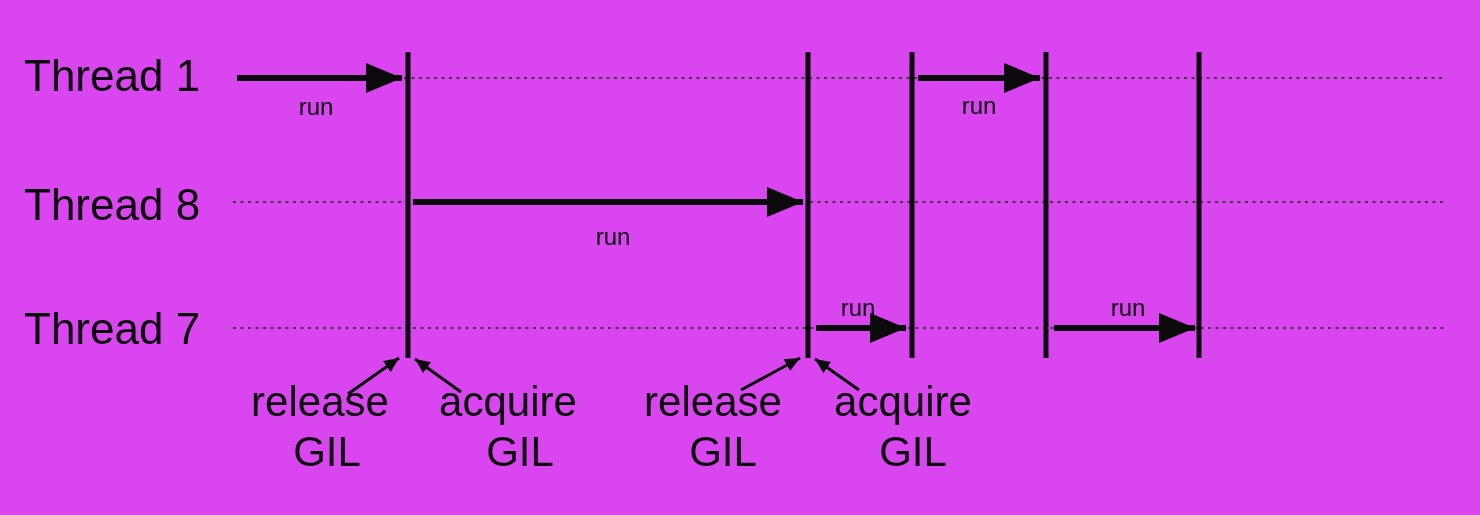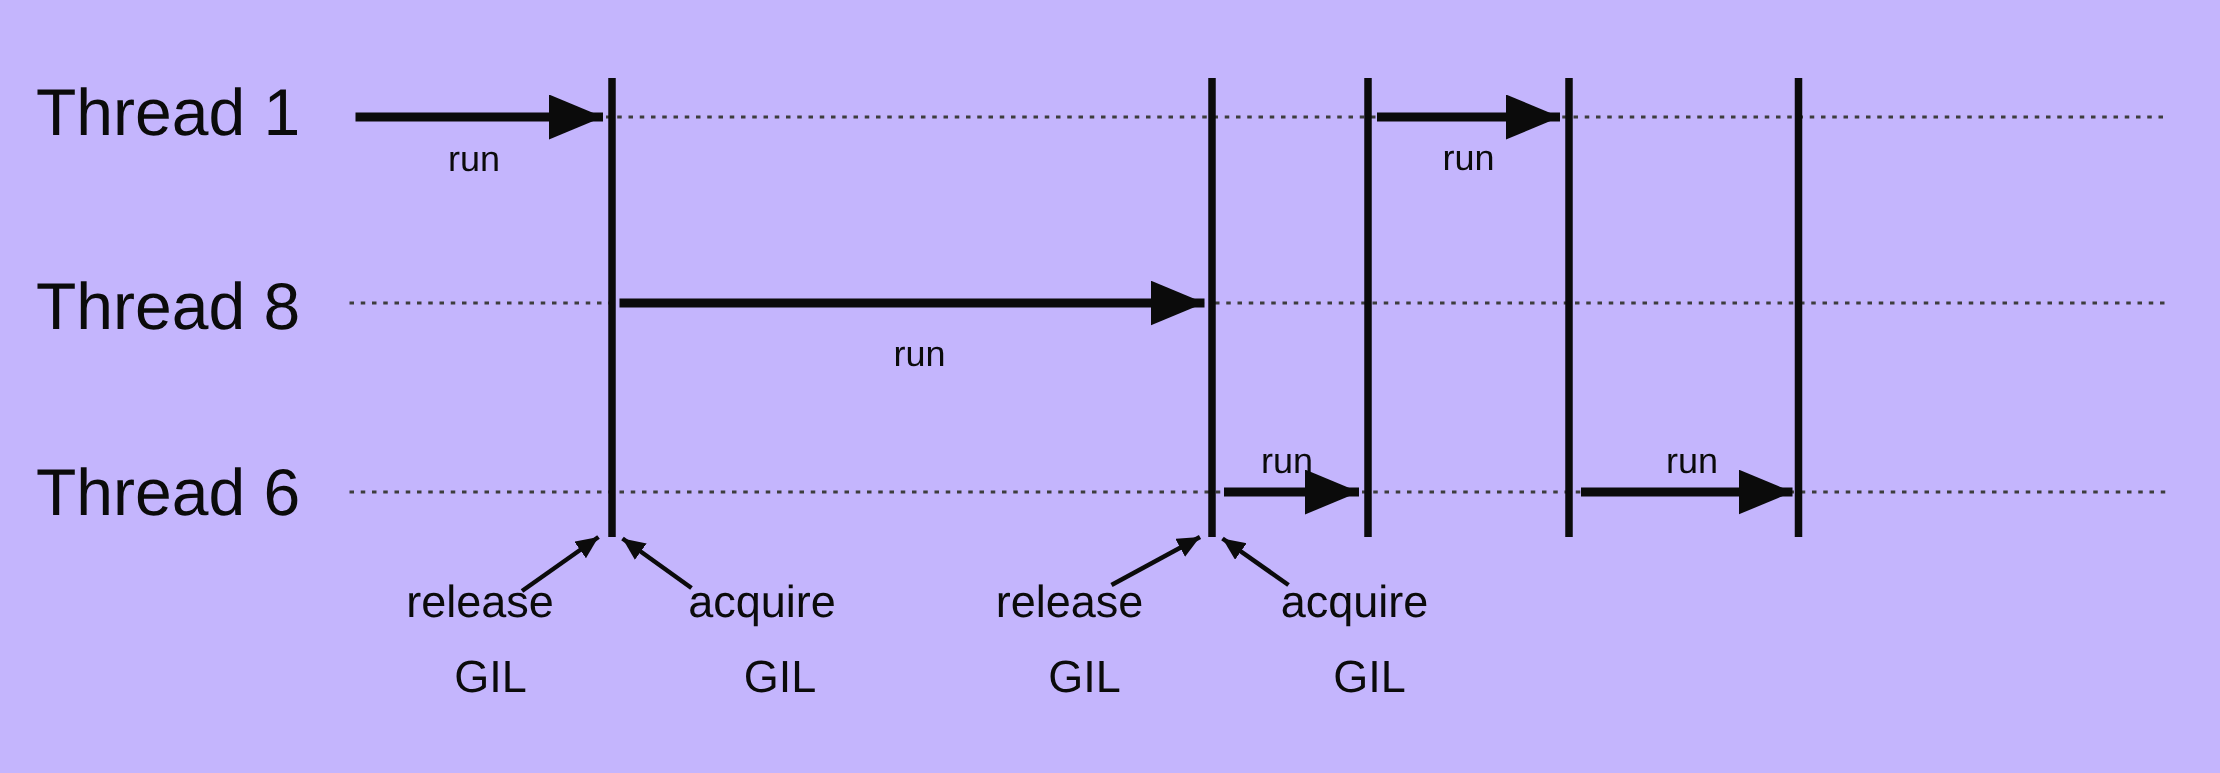--- a/index.html
+++ b/index.html
@@ -5,21 +5,21 @@
   html, body {
     margin: 0;
     padding: 0;
     background: #ffffff;
     font-family: "Liberation Sans", sans-serif;
   }
   .canvas {
     position: relative;
     width: 1480px;
     height: 515px;
-    background: #c4b5fd;
+    background: #d946ef;
     overflow: hidden;
   }
   .canvas svg {
     position: absolute;
     left: 0;
     top: 0;
   }
   .lbl {
     position: absolute;
     color: #0b0b0b;
@@ -30,21 +30,21 @@
     font-size: 44px;
     line-height: 44px;
     left: 24px;
   }
   .run-lbl {
     font-size: 24px;
     line-height: 38px;
     transform: translateX(-50%);
   }
   .ann-lbl {
-    font-size: 30px;
+    font-size: 42px;
     line-height: 44px;
     transform: translateX(-50%);
   }
 </style>
 </head>
 <body>
 
 <div class="canvas">
 
   <svg width="1480" height="515" viewBox="0 0 1480 515">
@@ -83,21 +83,21 @@
     <g stroke="#0b0b0b" stroke-width="3">
       <line x1="348" y1="394" x2="399" y2="358" marker-end="url(#mthin)"></line>
       <line x1="461" y1="392" x2="415" y2="359" marker-end="url(#mthin)"></line>
       <line x1="741" y1="390" x2="800" y2="358" marker-end="url(#mthin)"></line>
       <line x1="859" y1="390" x2="815" y2="359" marker-end="url(#mthin)"></line>
     </g>
   </svg>
 
   <span class="lbl thread-lbl" style="top:54px;">Thread 1</span>
   <span class="lbl thread-lbl" style="top:183px;">Thread 8</span>
-  <span class="lbl thread-lbl" style="top:307px;">Thread 6</span>
+  <span class="lbl thread-lbl" style="top:307px;">Thread 7</span>
 
   <span class="lbl run-lbl" style="left:316px;top:88px;">run</span>
   <span class="lbl run-lbl" style="left:613px;top:218px;">run</span>
   <span class="lbl run-lbl" style="left:979px;top:87px;">run</span>
   <span class="lbl run-lbl" style="left:858px;top:289px;">run</span>
   <span class="lbl run-lbl" style="left:1128px;top:289px;">run</span>
 
   <span class="lbl ann-lbl" style="left:320px;top:380px;">release</span>
   <span class="lbl ann-lbl" style="left:327px;top:430px;">GIL</span>
   <span class="lbl ann-lbl" style="left:508px;top:380px;">acquire</span>

